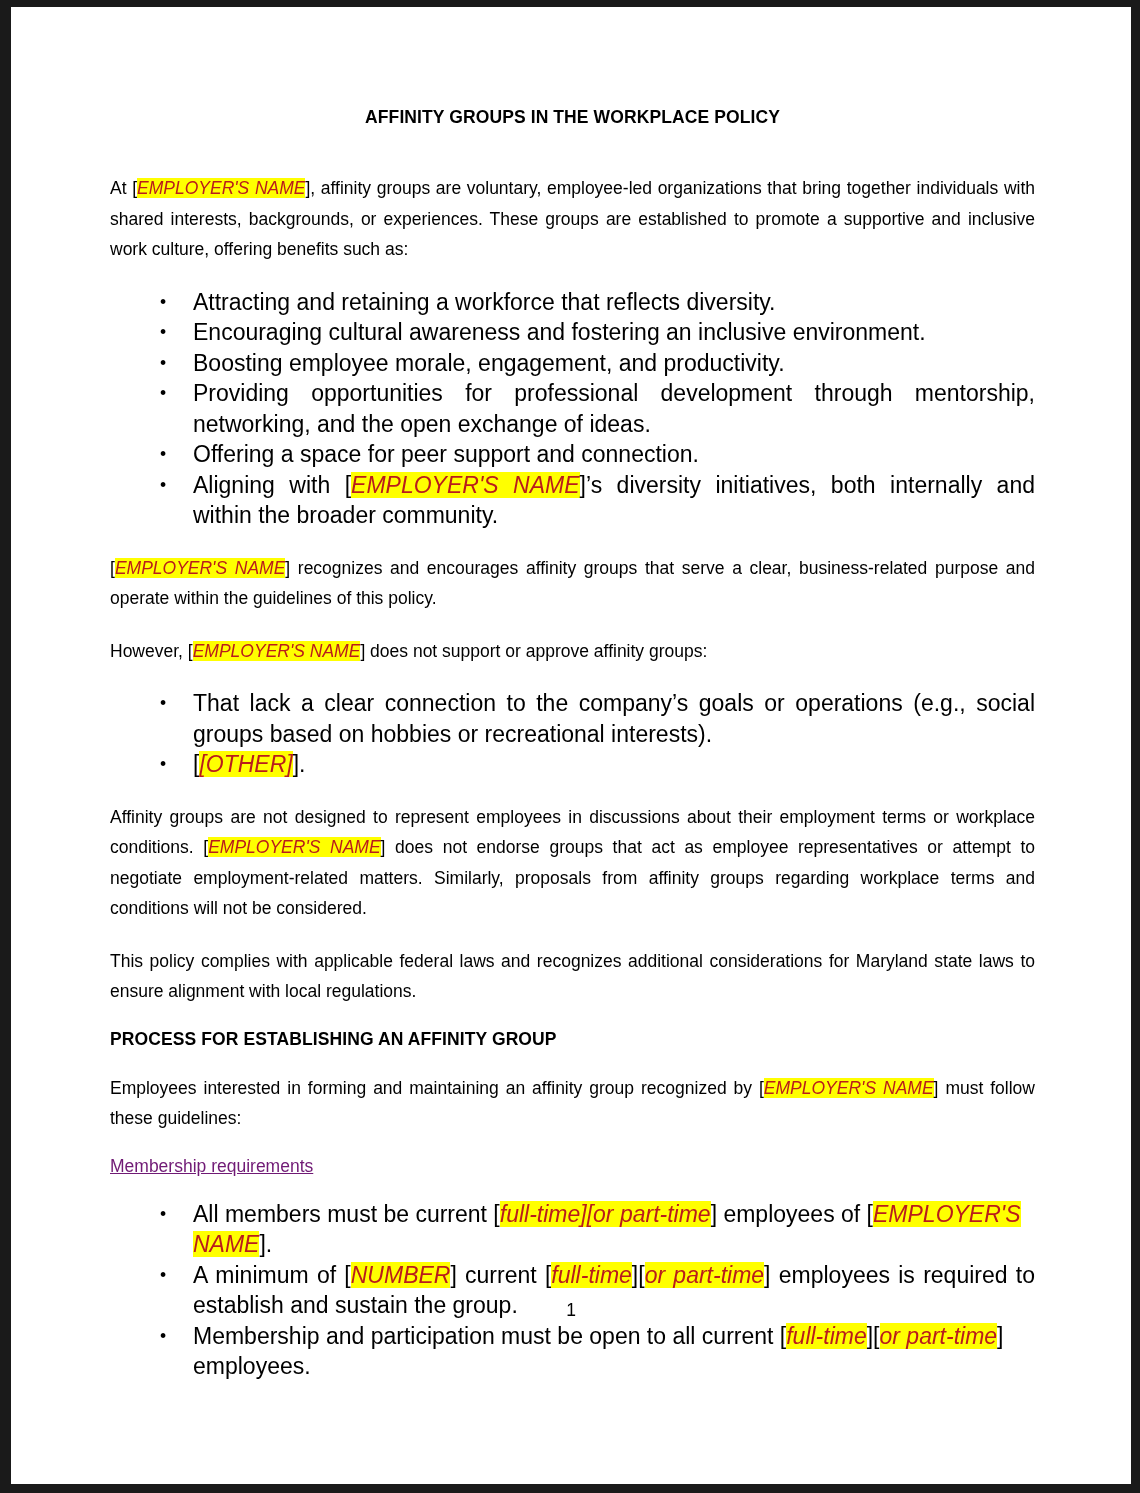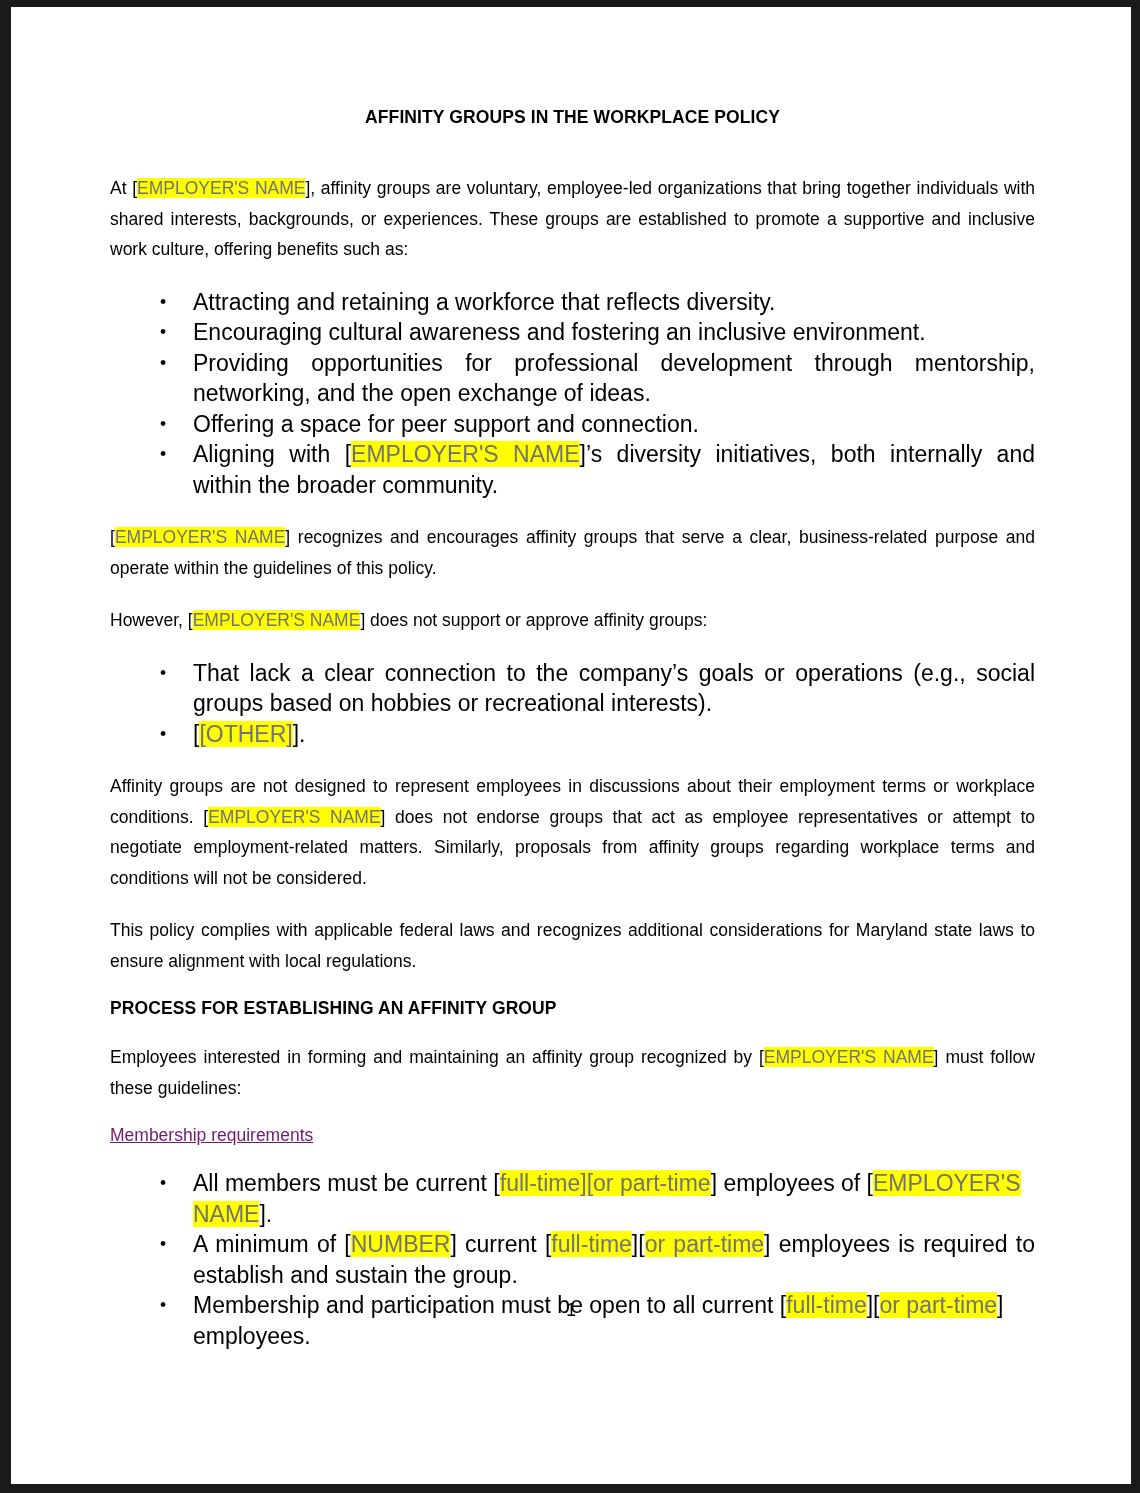--- a/index.html
+++ b/index.html
@@ -95,22 +95,23 @@
     position: absolute;
     left: 50px;
     top: 0;
     font-size: 17.5px;
     line-height: 30.5px;
     color: #000;
   }
 
   mark.hl {
     background: #ffff00;
-    color: #737373;
+    color: #b91c1c;
     padding: 0;
+    font-style: italic;
   }
 
   .page-number {
     position: absolute;
     left: 0;
     right: 0;
     top: 1293px;
     text-align: center;
     font-size: 17.5px;
     color: #000;
@@ -124,20 +125,21 @@
     <div class="doc">
 
       <div class="doc-title">AFFINITY GROUPS IN THE WORKPLACE POLICY</div>
 
 
       <p class="para"><span>At [</span><mark class="hl">EMPLOYER'S NAME</mark><span>], affinity groups are voluntary, employee-led organizations that bring together individuals with shared interests, backgrounds, or experiences. These groups are established to promote a supportive and inclusive work culture, offering benefits such as:</span></p>
 
       <ul class="bullets">
         <li class="nojust">Attracting and retaining a workforce that reflects diversity.</li>
         <li class="nojust">Encouraging cultural awareness and fostering an inclusive environment.</li>
+        <li class="nojust">Boosting employee morale, engagement, and productivity.</li>
         <li>Providing opportunities for professional development through mentorship, networking, and the open exchange of ideas.</li>
         <li class="nojust">Offering a space for peer support and connection.</li>
         <li><span>Aligning with [</span><mark class="hl">EMPLOYER'S NAME</mark><span>]’s diversity initiatives, both internally and within the broader community.</span></li>
       </ul>
 
       <p class="para"><span>[</span><mark class="hl">EMPLOYER'S NAME</mark><span>] recognizes and encourages affinity groups that serve a clear, business-related purpose and operate within the guidelines of this policy.</span></p>
 
       <p class="para nojust"><span>However, [</span><mark class="hl">EMPLOYER'S NAME</mark><span>] does not support or approve affinity groups:</span></p>
 
       <ul class="bullets">

